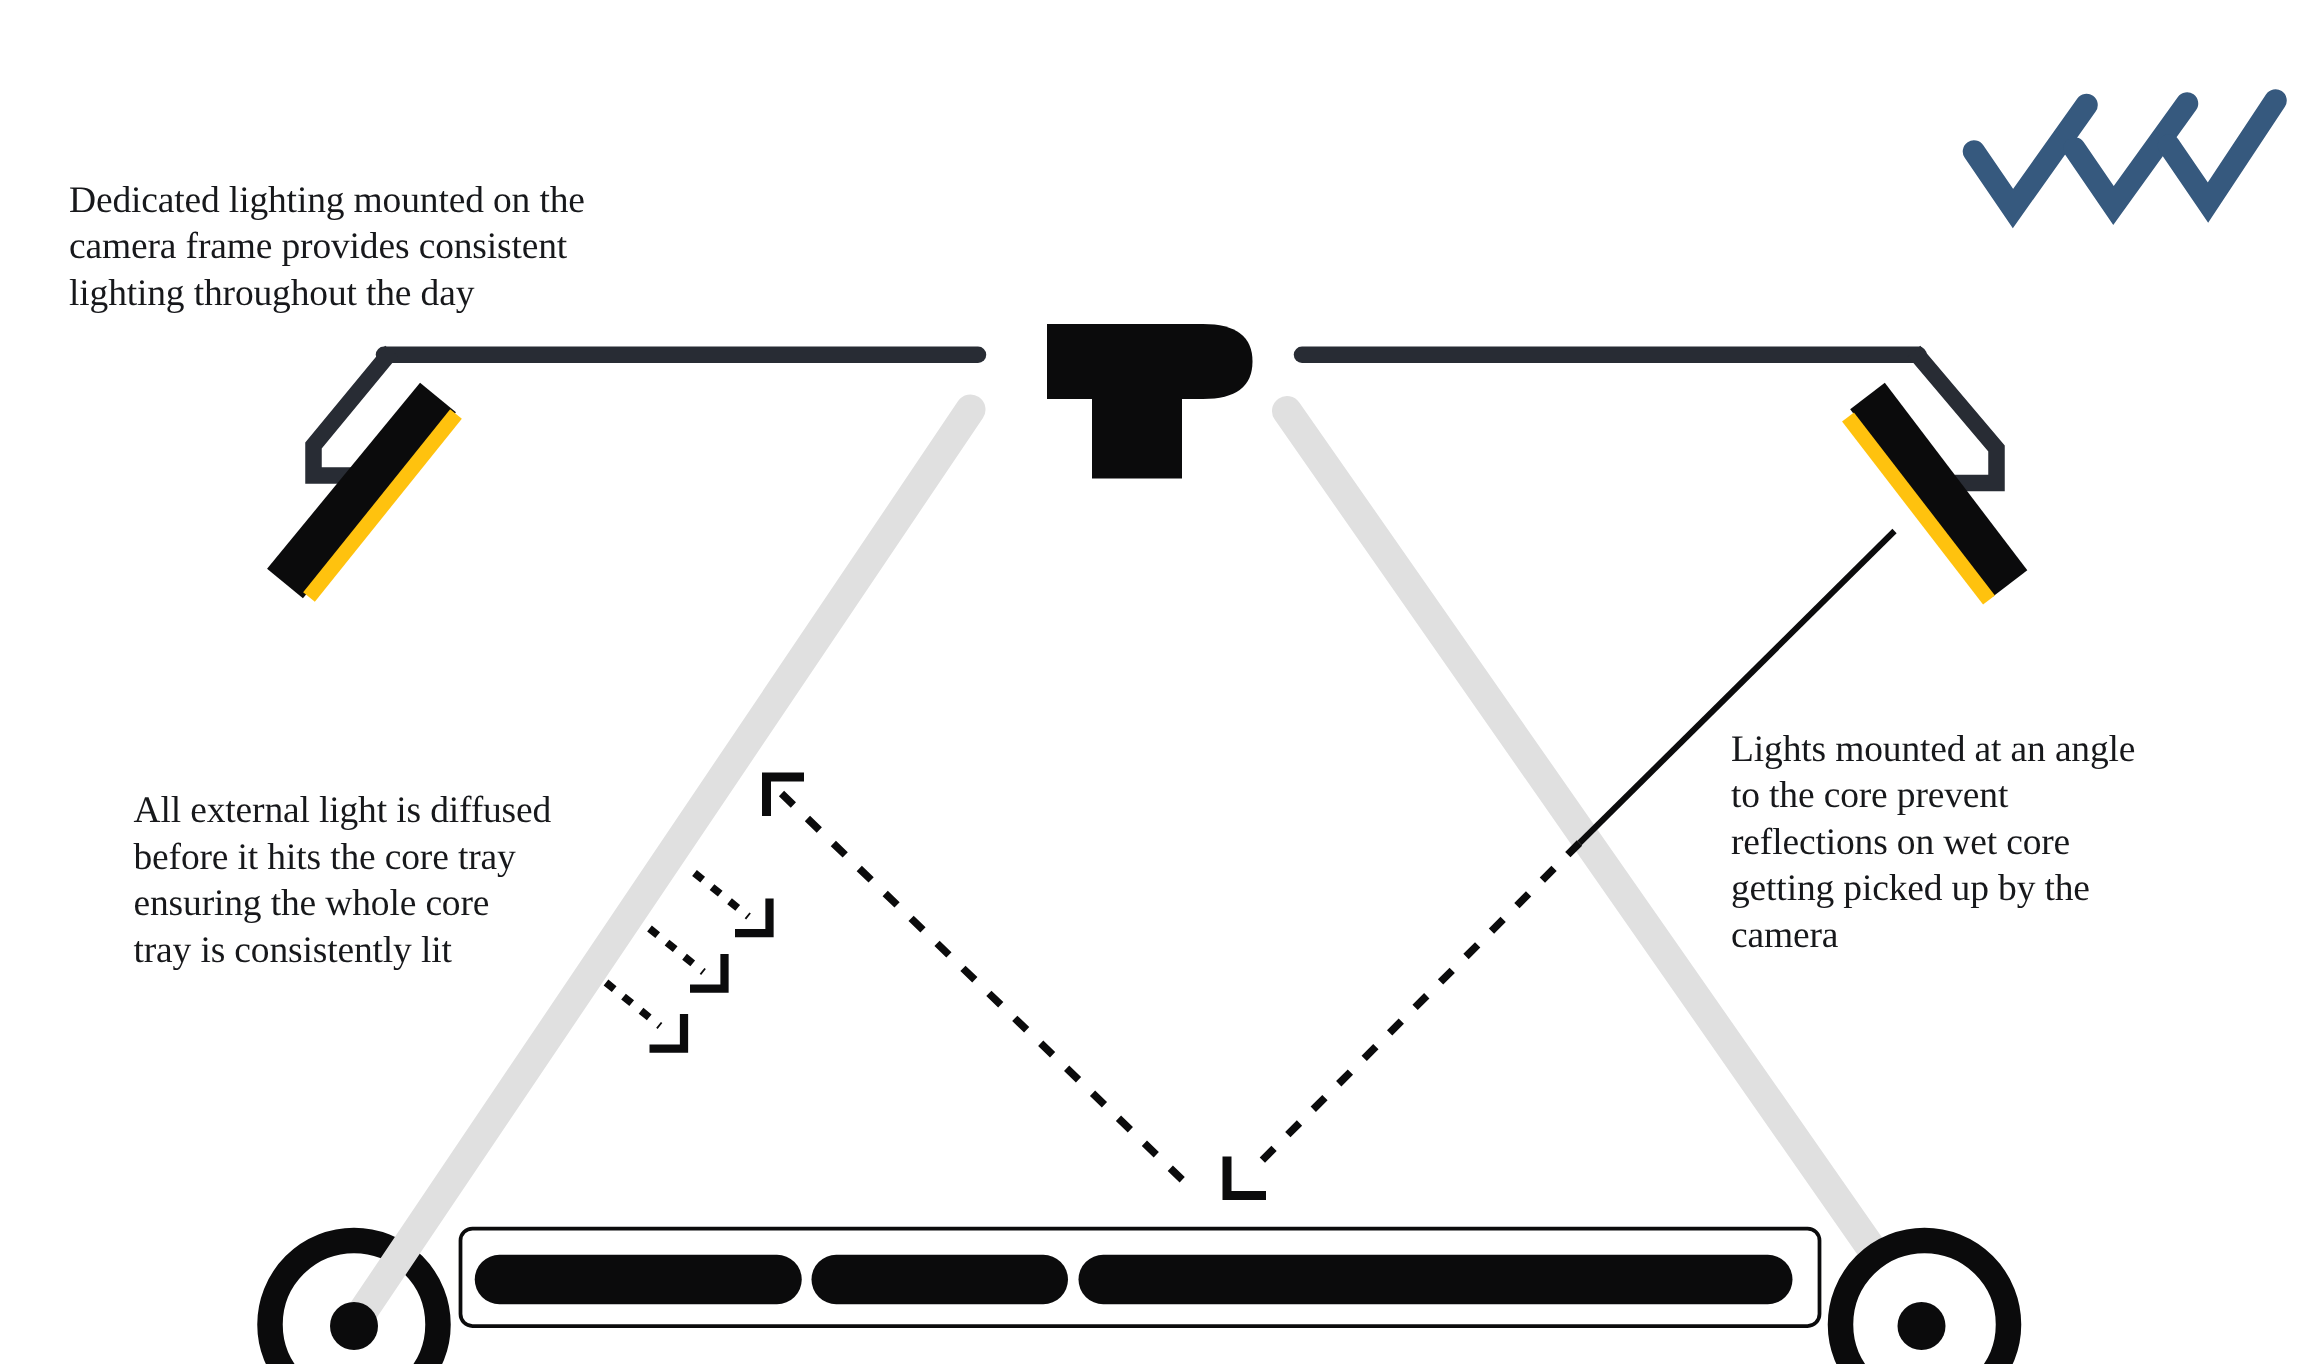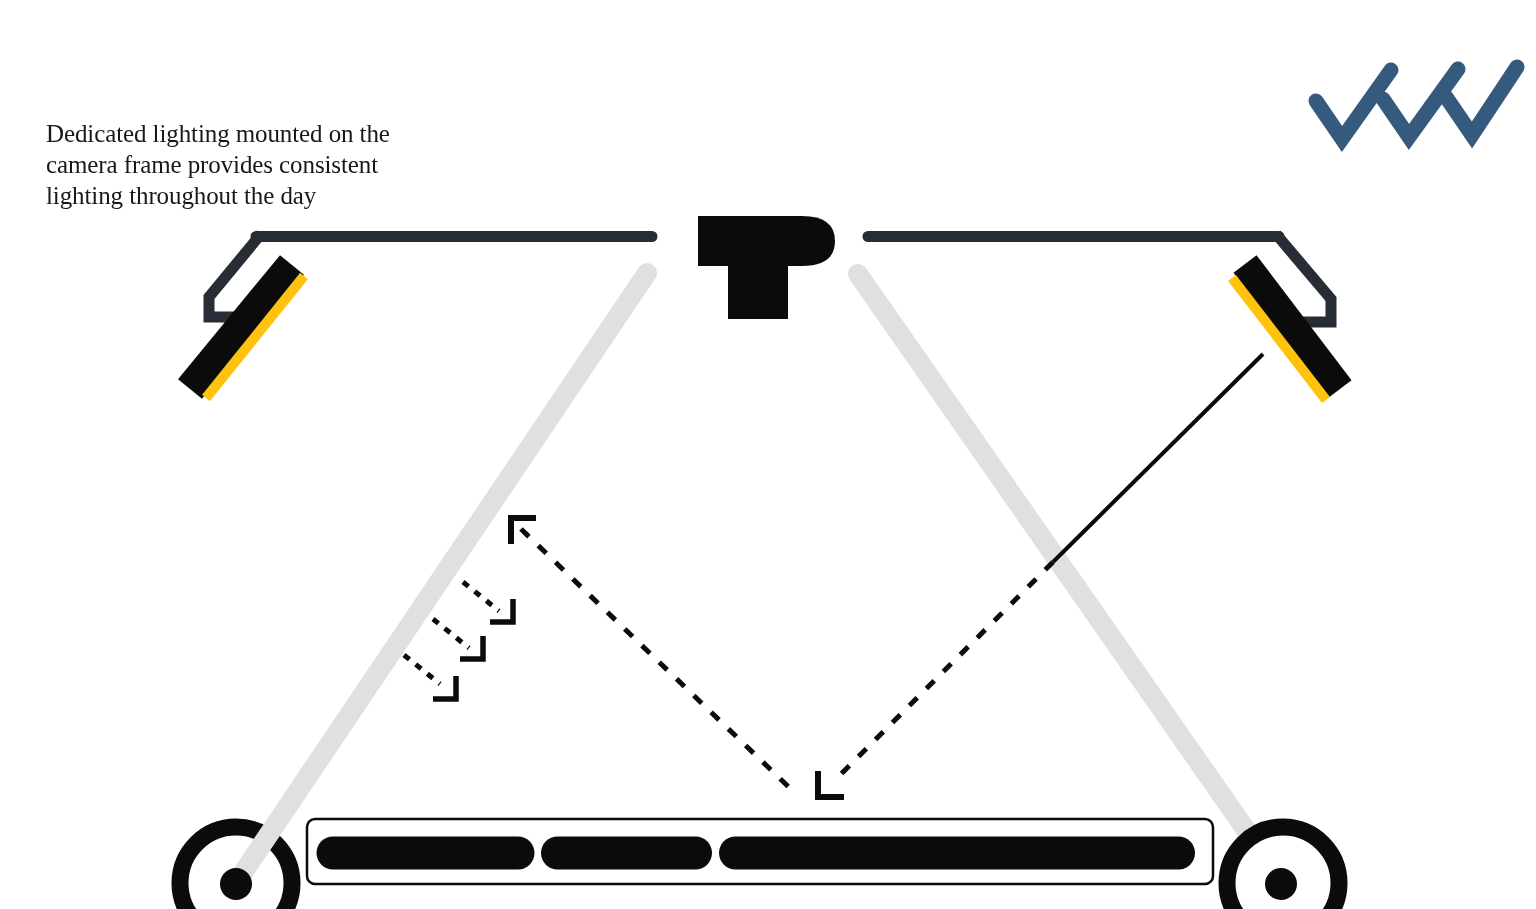--- a/index.html
+++ b/index.html
@@ -103,14 +103,23 @@
     <g fill="none" stroke-linecap="round" stroke-linejoin="miter" stroke-width="15">
       <path d="M1316,53 L1342,91 L1391,22" style="stroke:var(--checkBlue,#36597e)"></path>
       <path d="M1383,51 L1409,89 L1458,21" style="stroke:var(--checkBlue,#36597e)"></path>
       <path d="M1446,49 L1472,87 L1517,19" style="stroke:var(--checkBlue,#36597e)"></path>
     </g>
   </svg>
 
   <div class="annotation ann-lighting-left">Dedicated lighting mounted on the
 camera frame provides consistent
 lighting throughout the day</div>
+  <div class="annotation ann-diffusion-left">All external light is diffused
+before it hits the core tray
+ensuring the whole core
+tray is consistently lit</div>
+  <div class="annotation ann-angled-right">Lights mounted at an angle
+to the core prevent
+reflections on wet core
+getting picked up by the
+camera</div>
 
 </div>
 
 </body></html>

